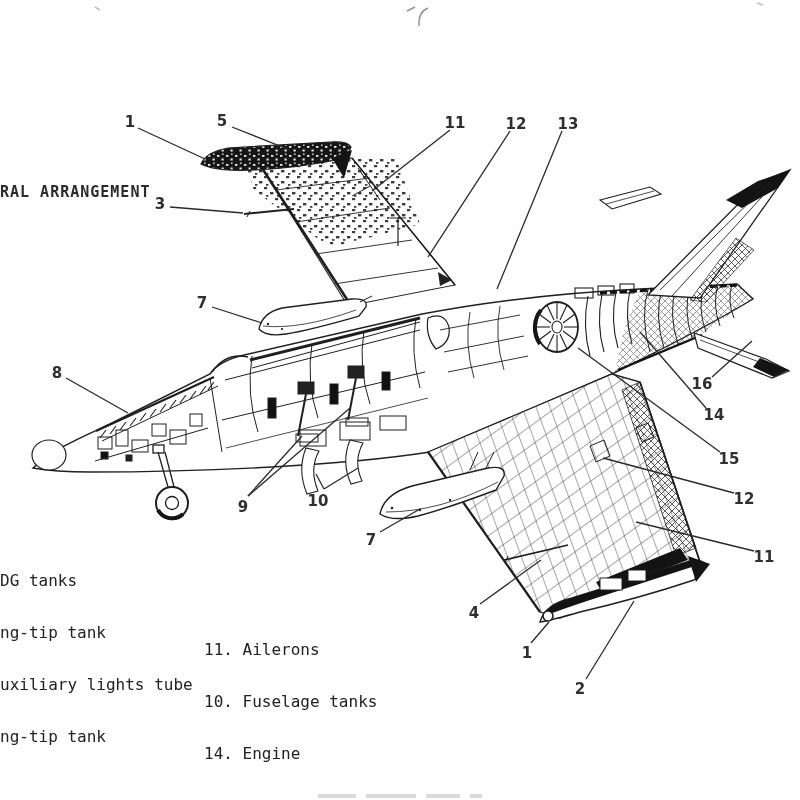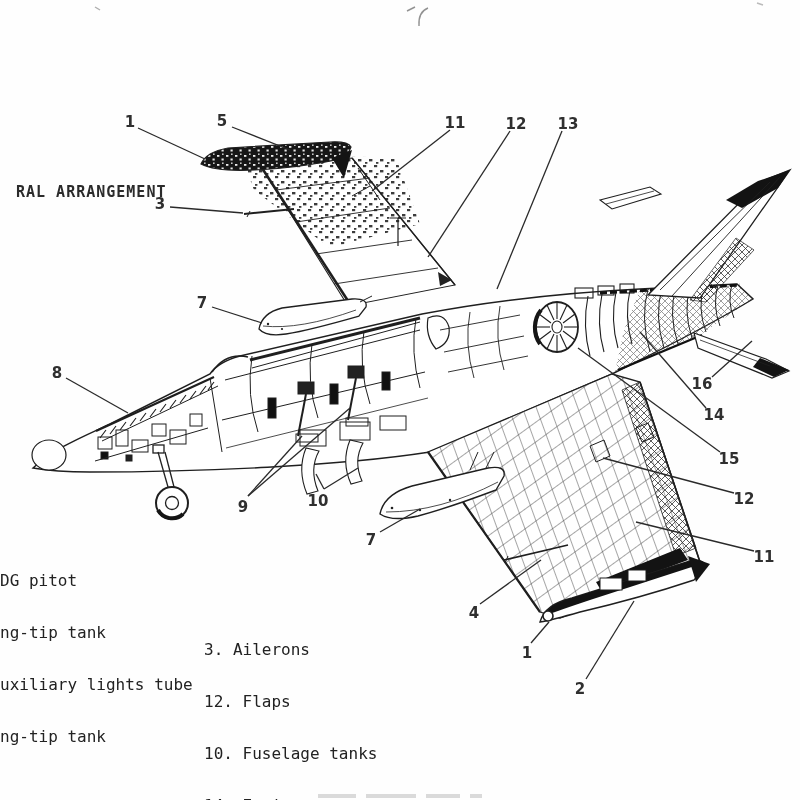--- a/index.html
+++ b/index.html
@@ -1,19 +1,19 @@
 <!DOCTYPE html>
 <html><head>
 <meta charset="utf-8">
 <style>
   html,body{margin:0;padding:0;width:800px;height:800px;background:#ffffff;overflow:hidden;}
   body{font-family:"DejaVu Sans Mono","Liberation Mono",monospace;color:#1f1f1f;position:relative;}
   #page{position:absolute;inset:0;width:800px;height:800px;background:#fefefe;}
   #drawing{position:absolute;left:0;top:0;width:800px;height:800px;}
-  .heading{position:absolute;left:16px;top:183px;font-size:15px;font-weight:bold;
+  .heading{position:absolute;left:0px;top:183px;font-size:15px;font-weight:bold;
            letter-spacing:1px;color:#2b2b2b;white-space:pre;}
   .legend-col{position:absolute;font-size:16px;line-height:17.4px;color:#222;white-space:pre;}
   #legend-left{left:0px;top:537px;}
   #legend-right{left:204px;top:606px;}
   .caption-cut{position:absolute;top:794px;left:318px;width:190px;height:6px;opacity:.55;}
   .caption-cut span{display:inline-block;height:4px;background:#bdbdbd;margin-right:10px;vertical-align:top;}
 </style>
 </head>
 <body>
 
@@ -284,34 +284,33 @@
         <line x1="720" y1="452" x2="578" y2="348" stroke="#2a2a2a" stroke-width="1.3"></line>
         <text x="729" y="464" text-anchor="middle" fill="#2f2f2f">15</text>
         <line x1="734" y1="493" x2="603" y2="458" stroke="#2a2a2a" stroke-width="1.3"></line>
         <text x="744" y="504" text-anchor="middle" fill="#2f2f2f">12</text>
         <line x1="754" y1="551" x2="636" y2="522" stroke="#2a2a2a" stroke-width="1.3"></line>
         <text x="764" y="562" text-anchor="middle" fill="#2f2f2f">11</text>
       </g>
   </svg>
 
   <div id="legend-left" class="legend-col">
-    <div>DG pitot</div>
+    <div>DG tanks</div>
     <div>ng-tip tank</div>
     <div>uxiliary lights tube</div>
     <div>ng-tip tank</div>
     
     
     
     
     
   </div>
 
   <div id="legend-right" class="legend-col">
-    <div>3. Ailerons</div>
-    <div>12. Flaps</div>
+    <div>11. Ailerons</div>
     <div>10. Fuselage tanks</div>
     <div>14. Engine</div>
     
     
   </div>
 
   <div class="caption-cut">
     <span style="width:38px"></span><span style="width:50px"></span><span style="width:34px"></span><span style="width:12px"></span>
   </div>
 </div>

